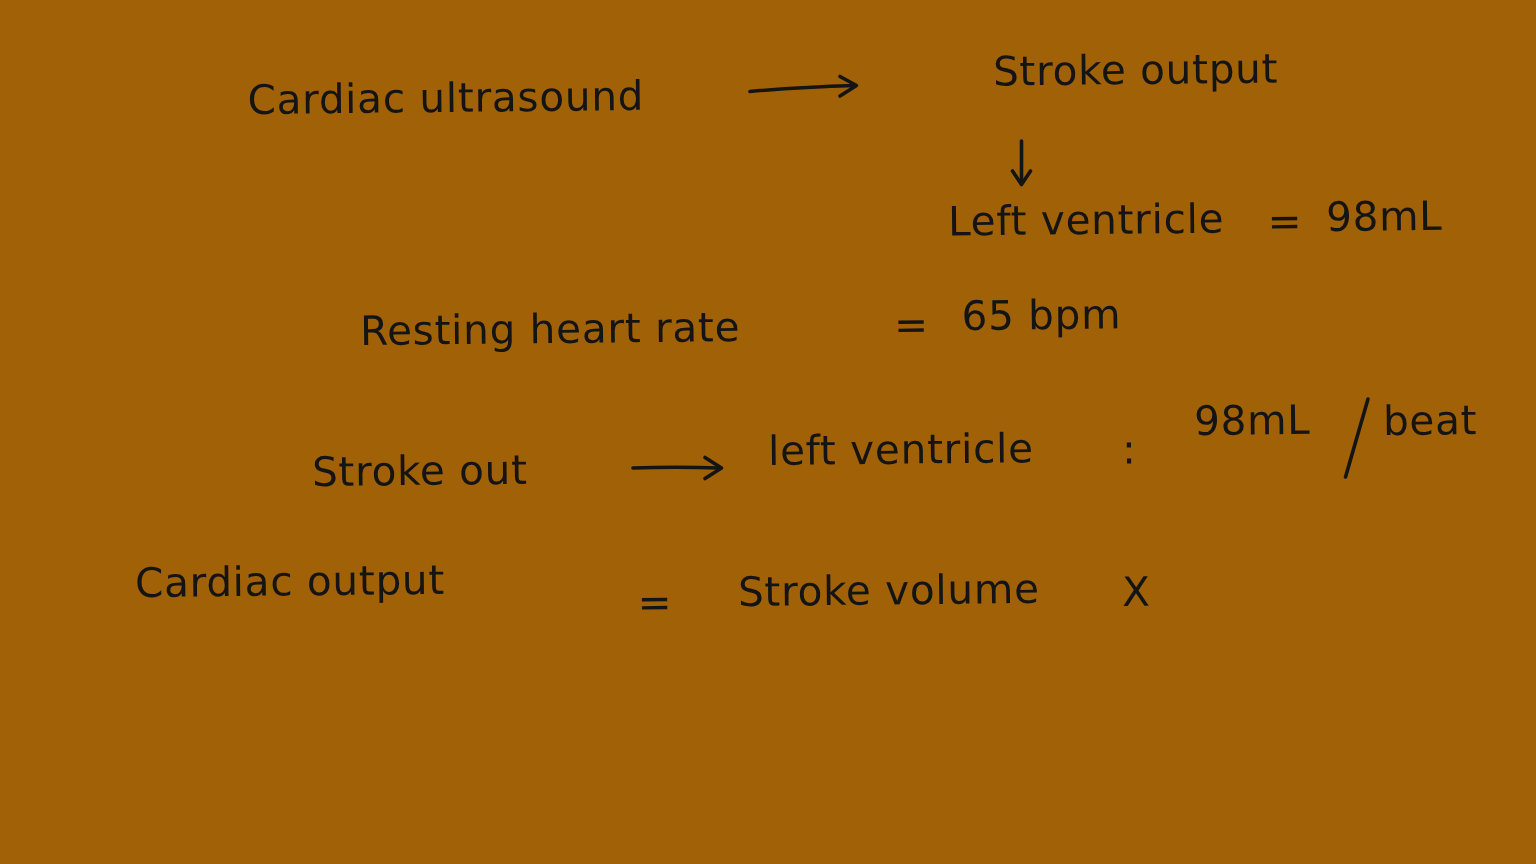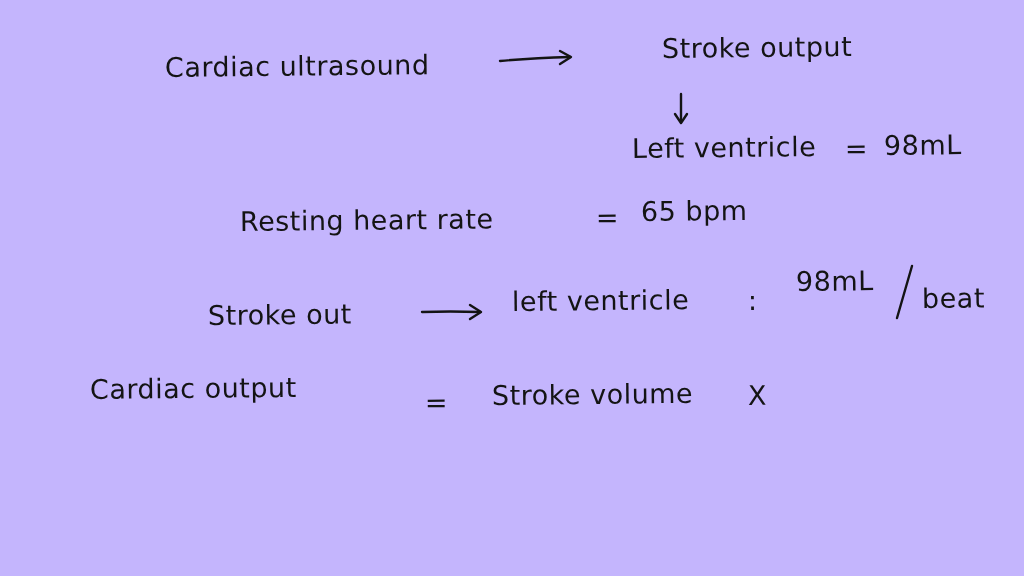--- a/index.html
+++ b/index.html
@@ -11,21 +11,21 @@
     width: 1024px;
     height: 576px;
     position: relative;
     overflow: hidden;
     font-family: "DejaVu Sans", sans-serif;
     color: #141414;
   }
   .canvas {
     position: absolute;
     inset: 0;
-    background: #c4b5fd;
+    background: #a16207;
   }
   .hw {
     position: absolute;
     white-space: nowrap;
     font-family: "DejaVu Sans", sans-serif;
     font-size: 27px;
     letter-spacing: 0.5px;
     color: #141414;
     transform: rotate(-0.6deg);
     transform-origin: left center;
@@ -71,20 +71,20 @@
   <svg class="arrow-svg" style="left:420px; top:302px;" width="66" height="20">
     <path d="M2 10 Q 30 9 60 10"></path>
     <path d="M50 3 L61 10 L50 17"></path>
   </svg>
   <div class="hw" style="left:512px; top:286px;">left ventricle</div>
   <div class="hw" style="left:748px; top:285px;">:</div>
   <div class="hw" style="left:796px; top:266px;">98mL</div>
   <svg class="arrow-svg" style="left:892px; top:262px;" width="24" height="60">
     <line x1="20" y1="4" x2="5" y2="56"></line>
   </svg>
-  <div class="hw" style="left:922px; top:283px;">beat</div>
+  <div class="hw" style="left:922px; top:266px;">beat</div>
 
   <div class="hw" style="left:90px; top:374px;">Cardiac output</div>
   <div class="hw" style="left:425px; top:387px;">=</div>
   <div class="hw" style="left:492px; top:380px;">Stroke volume</div>
   <div class="hw" style="left:748px; top:380px;">X</div>
 
 </div>
 
 </body></html>

